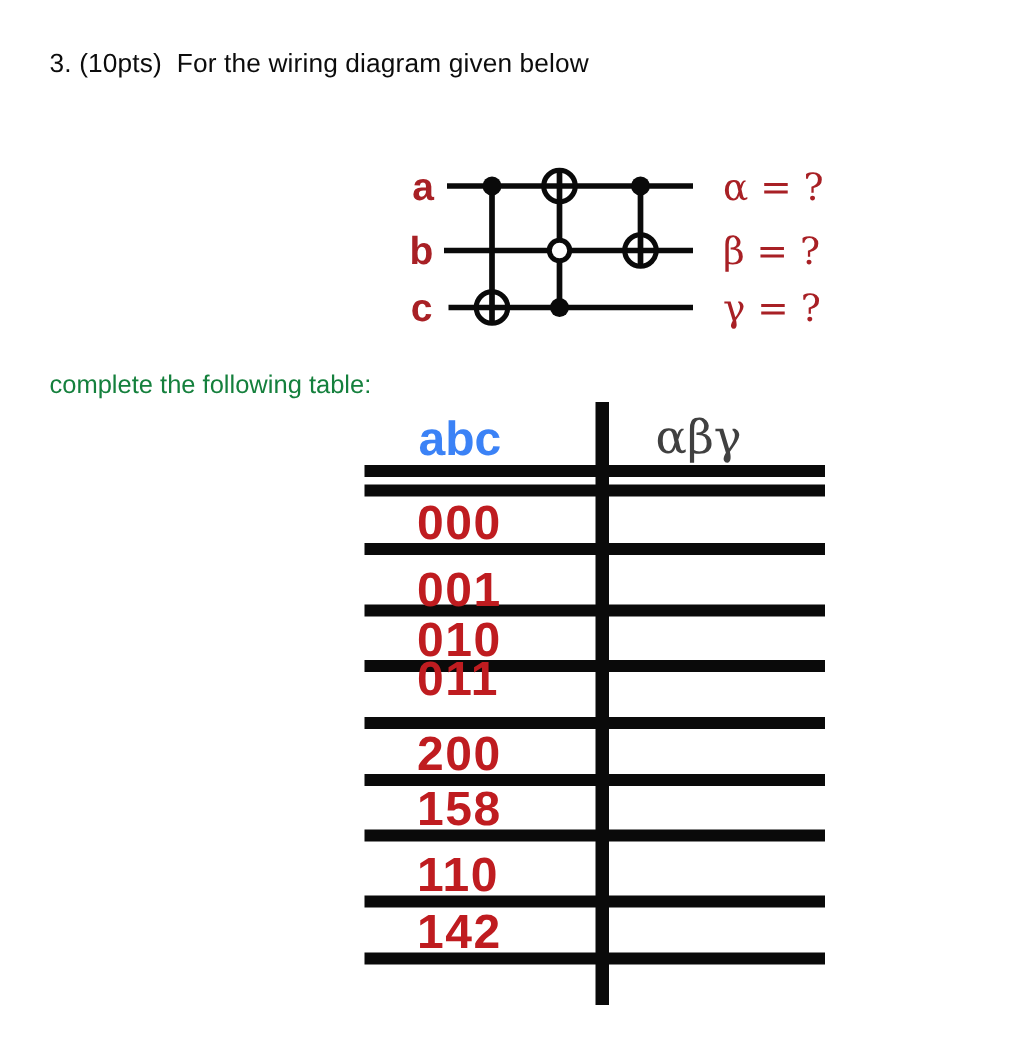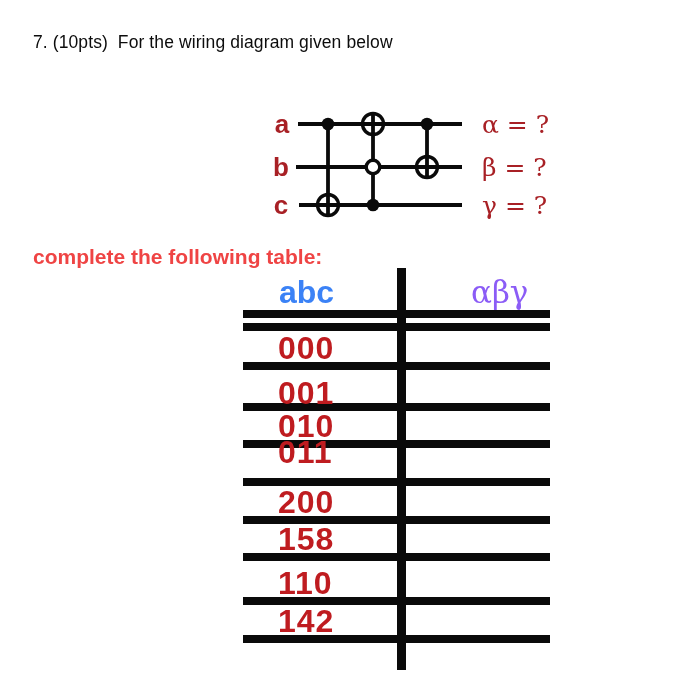--- a/index.html
+++ b/index.html
@@ -6,21 +6,21 @@
   #stage{
     position:relative;width:673px;height:700px;background:#ffffff;
     font-family:"Liberation Sans","DejaVu Sans",sans-serif;overflow:hidden;
   }
   .abs{position:absolute;}
   .title{
     left:33px;top:33px;font-size:17.5px;line-height:19px;color:#0c0c0c;
     white-space:pre;letter-spacing:0.1px;
   }
   .instruction{
-    left:33px;top:247px;font-size:21px;line-height:19px;color:#ef4444;font-weight:bold;
+    left:33px;top:247px;font-size:17px;line-height:19px;color:#15803d;
   }
   
   .wire-label{
     width:28px;height:44px;display:flex;align-items:center;justify-content:center;
     color:#a82025;font-weight:bold;font-size:26px;
   }
   .lbl-a{left:268px;top:102px;}
   .lbl-b{left:267px;top:145px;}
   .lbl-c{left:267px;top:183px;}
   .out-label{
@@ -31,43 +31,42 @@
   .out-beta{top:145px;}
   .out-gamma{top:183px;}
   #circuit-svg{left:268px;top:98px;}
   
   .hline{left:243px;width:307px;height:8px;background:#0a0a0a;}
   .vline{left:397px;top:268px;width:9px;height:402px;background:#0a0a0a;}
   .th-abc{
     left:279px;top:276px;font-size:32px;line-height:32px;font-weight:bold;color:#3b82f6;
   }
   .th-abg{
-    left:437px;top:277px;font-size:31px;line-height:31px;color:#8b5cf6;
+    left:437px;top:277px;font-size:31px;line-height:31px;color:#404040;
     font-family:"DejaVu Serif",serif;
-    margin-left:34px;
   }
   .tval{
     left:278px;font-size:32px;line-height:32px;font-weight:bold;color:#bf1c20;
     letter-spacing:1px;
   }
   .rcell{left:415px;width:130px;height:30px;}
   .r0{top:332px;text-align:right;} .r1{top:377px;} .r2{top:410px;} .r3{top:436px;}
   .r4{top:486px;} .r5{top:523px;} .r6{top:567px;} .r7{top:605px;}
   .c0{top:334px;} .c1{top:375px;} .c2{top:412px;} .c3{top:450px;}
   .c4{top:488px;} .c5{top:525px;} .c6{top:569px;} .c7{top:607px;}
   .hl0{top:310px;} .hl1{top:323px;} .hl2{top:362px;} .hl3{top:403px;}
   .hl4{top:440px;} .hl5{top:478px;} .hl6{top:516px;} .hl7{top:553px;}
   .hl8{top:597px;} .hl9{top:635px;}
 </style>
 </head>
 <body>
 
 <div id="stage">
 
-  <div class="abs title">7. (10pts)  For the wiring diagram given below</div>
+  <div class="abs title">3. (10pts)  For the wiring diagram given below</div>
 
   <div class="abs wire-label lbl-a">a</div>
   <div class="abs wire-label lbl-b">b</div>
   <div class="abs wire-label lbl-c">c</div>
 
   <svg id="circuit-svg" class="abs" width="280" height="130" viewBox="0 0 280 130">
     <g stroke="#0a0a0a" stroke-width="3.8" fill="none">
 
       <line x1="30" y1="26" x2="194" y2="26"></line>
       <line x1="28" y1="69" x2="194" y2="69"></line>

